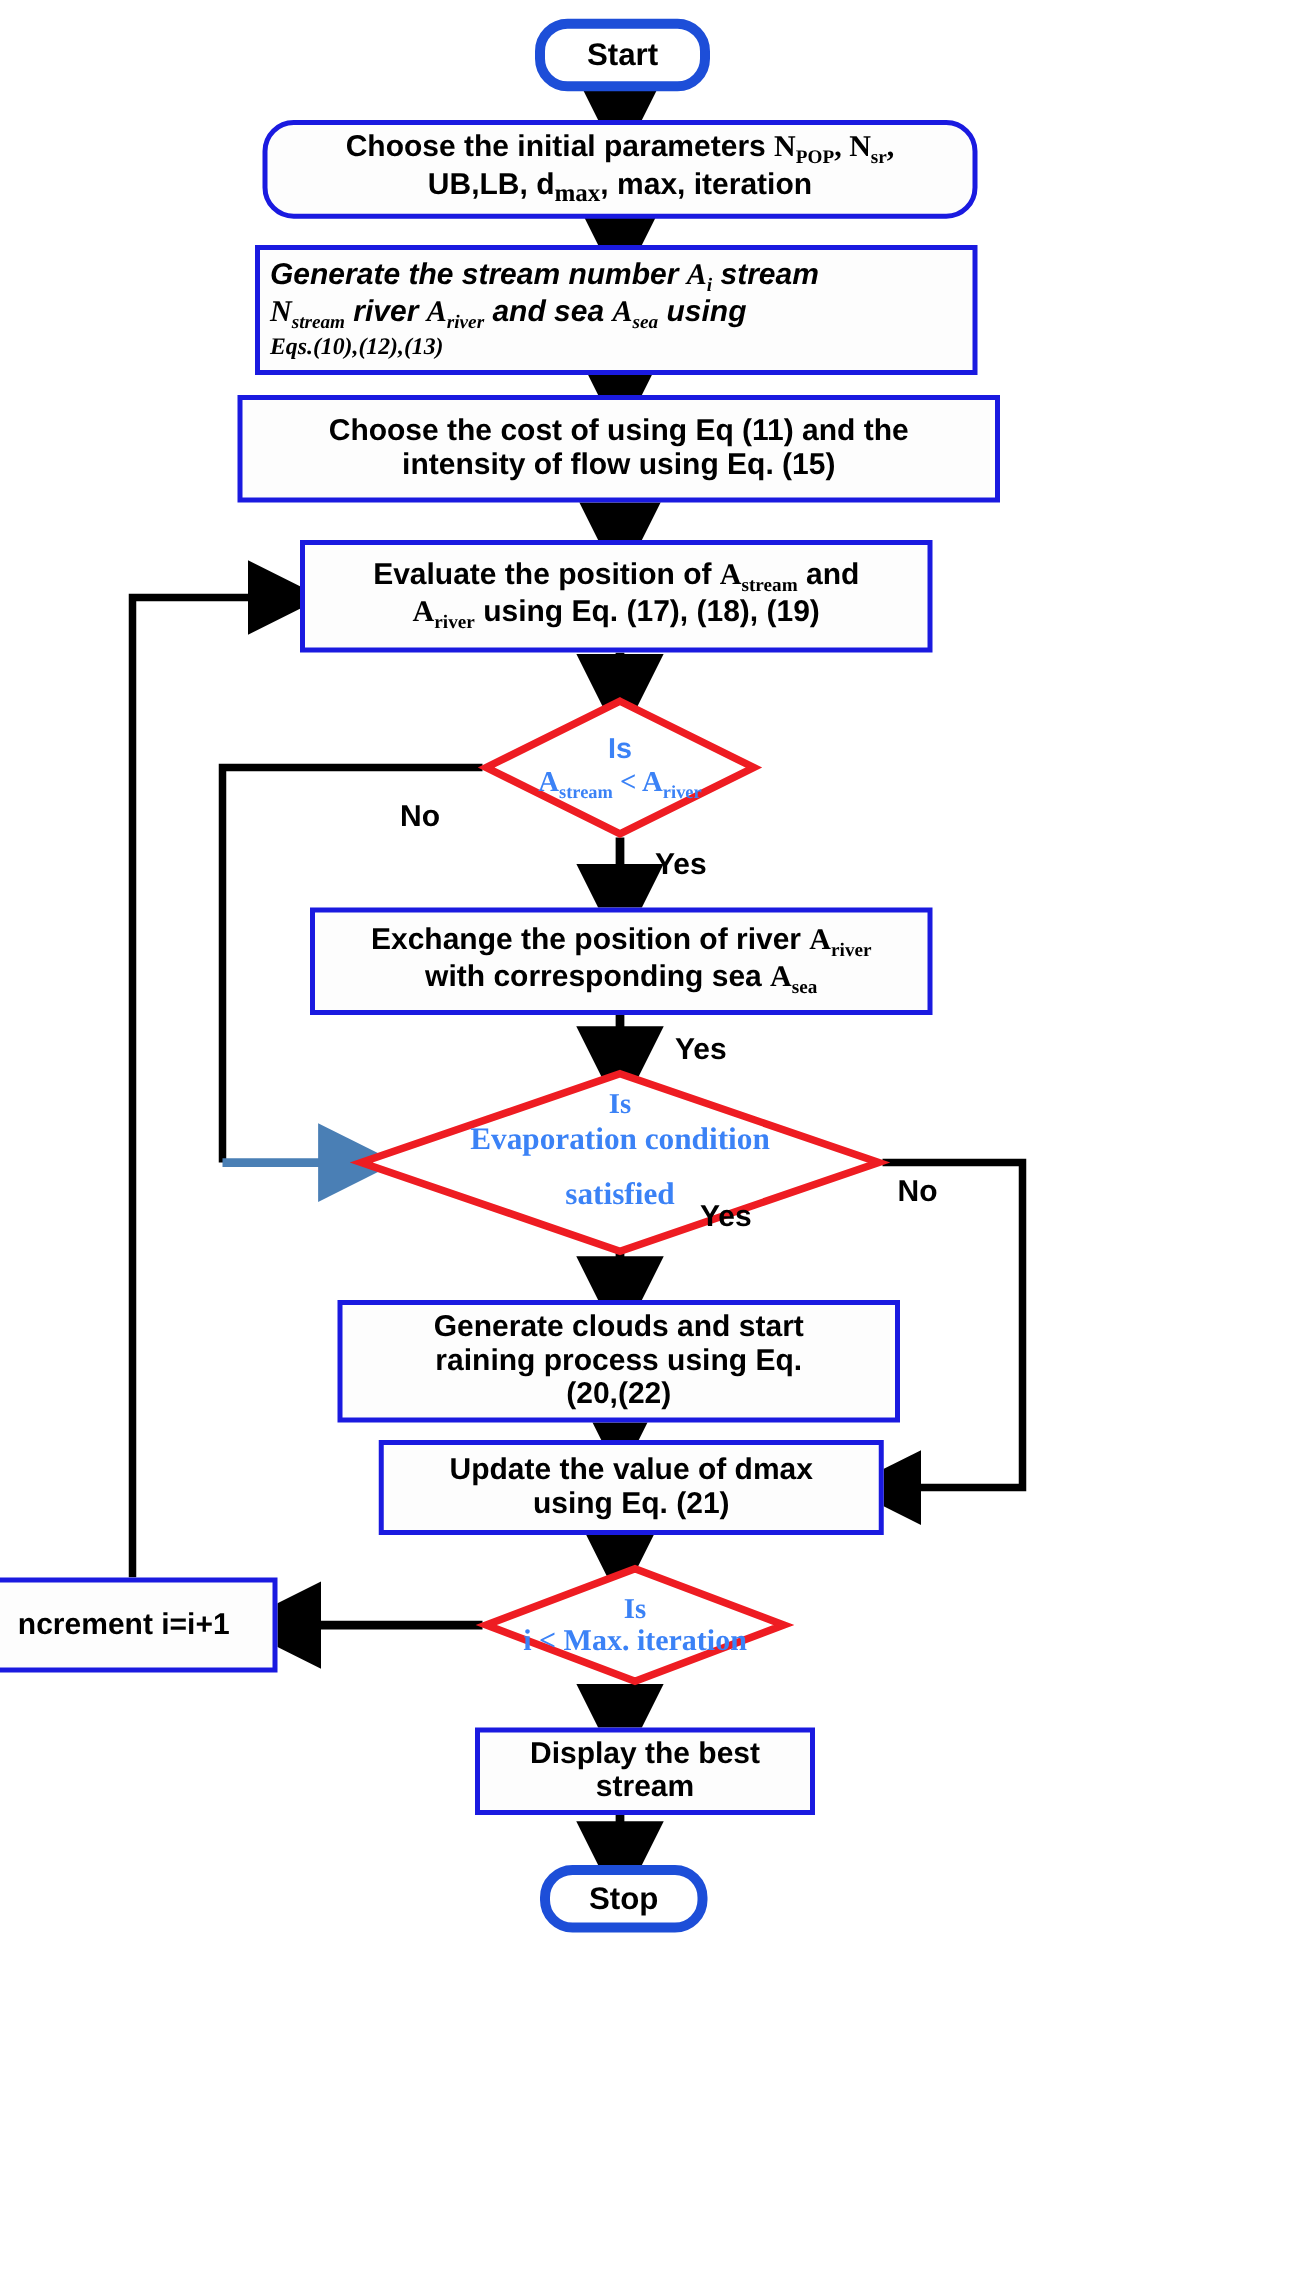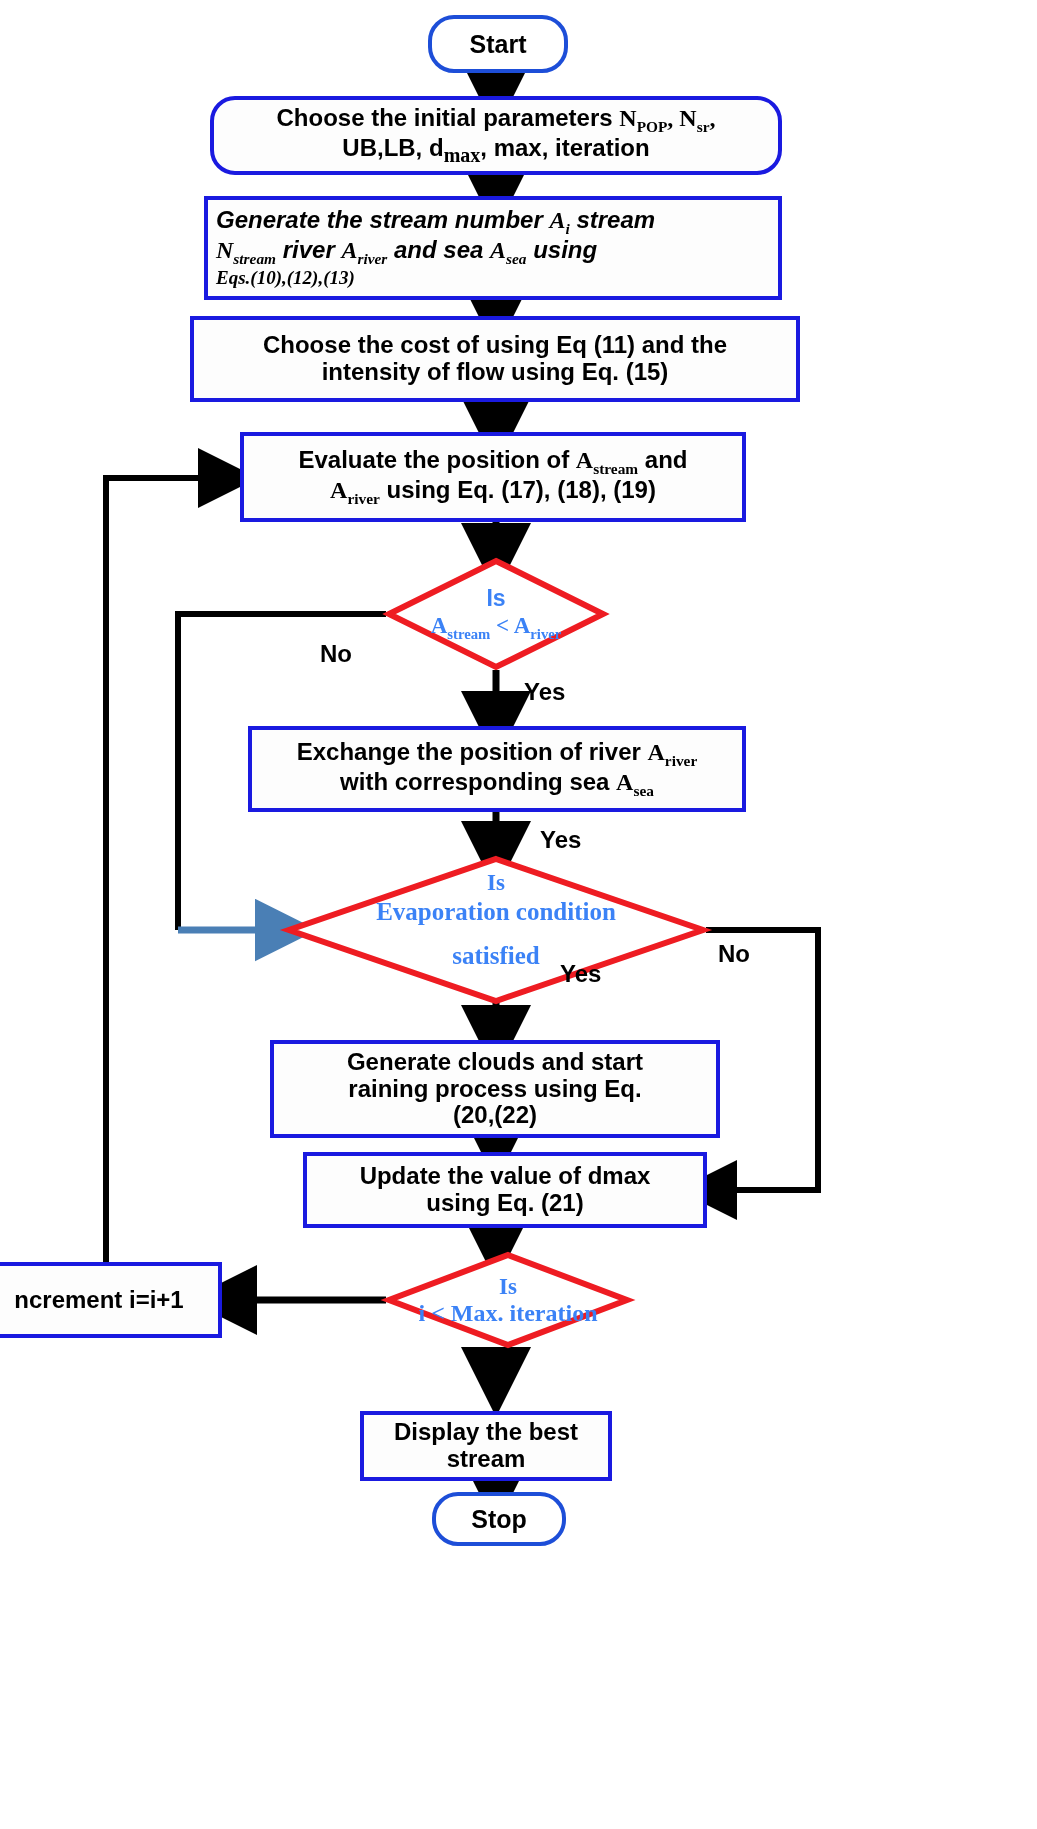--- a/index.html
+++ b/index.html
@@ -6,21 +6,21 @@
   body{width:1037px;height:1829px;position:relative;overflow:hidden;
        font-family:"Liberation Sans", sans-serif;}
   #canvas{position:absolute;left:0;top:0;width:1037px;height:1829px;}
 
   
   .node{position:absolute;box-sizing:border-box;display:flex;
         align-items:center;justify-content:center;text-align:center;
         color:#000;font-weight:bold;line-height:1.12;}
 
   
-  .terminal{border:4px solid #1d4ed8;border-radius:26px;background:#fff;
+  .terminal{border:8px solid #1d4ed8;border-radius:26px;background:#fff;
             font-size:25px;justify-content:center;}
 
   
   .process{border:4px solid #1a1ae0;background:#fdfdfd;font-size:24px;
            padding:2px 8px;}
   .process.leftal{justify-content:flex-start;text-align:left;}
 
   
   .diamond{position:absolute;}
   .diamond svg{position:absolute;left:0;top:0;overflow:visible;}
@@ -191,21 +191,21 @@
     <div class="dtext">
       <span class="ser" style="font-size:23px;">Is</span>
       <span class="ser" style="font-size:24px;">i &lt; Max. iteration</span>
     </div>
   </div>
 
   <div class="node process" style="left:-24px;top:1262px;width:246px;height:76px;">
     <span>ncrement i=i+1</span>
   </div>
 
-  <div class="node process" style="left:360px;top:1382px;width:252px;height:70px;margin-top:29px;">
+  <div class="node process" style="left:380px;top:1382px;width:272px;height:70px;">
     <div>
       <span class="ln1">Display the best</span>
       <span class="ln1">stream</span>
     </div>
   </div>
 
   <div class="node terminal" style="left:432px;top:1492px;width:134px;height:54px;">
     <span>Stop</span>
   </div>
 

